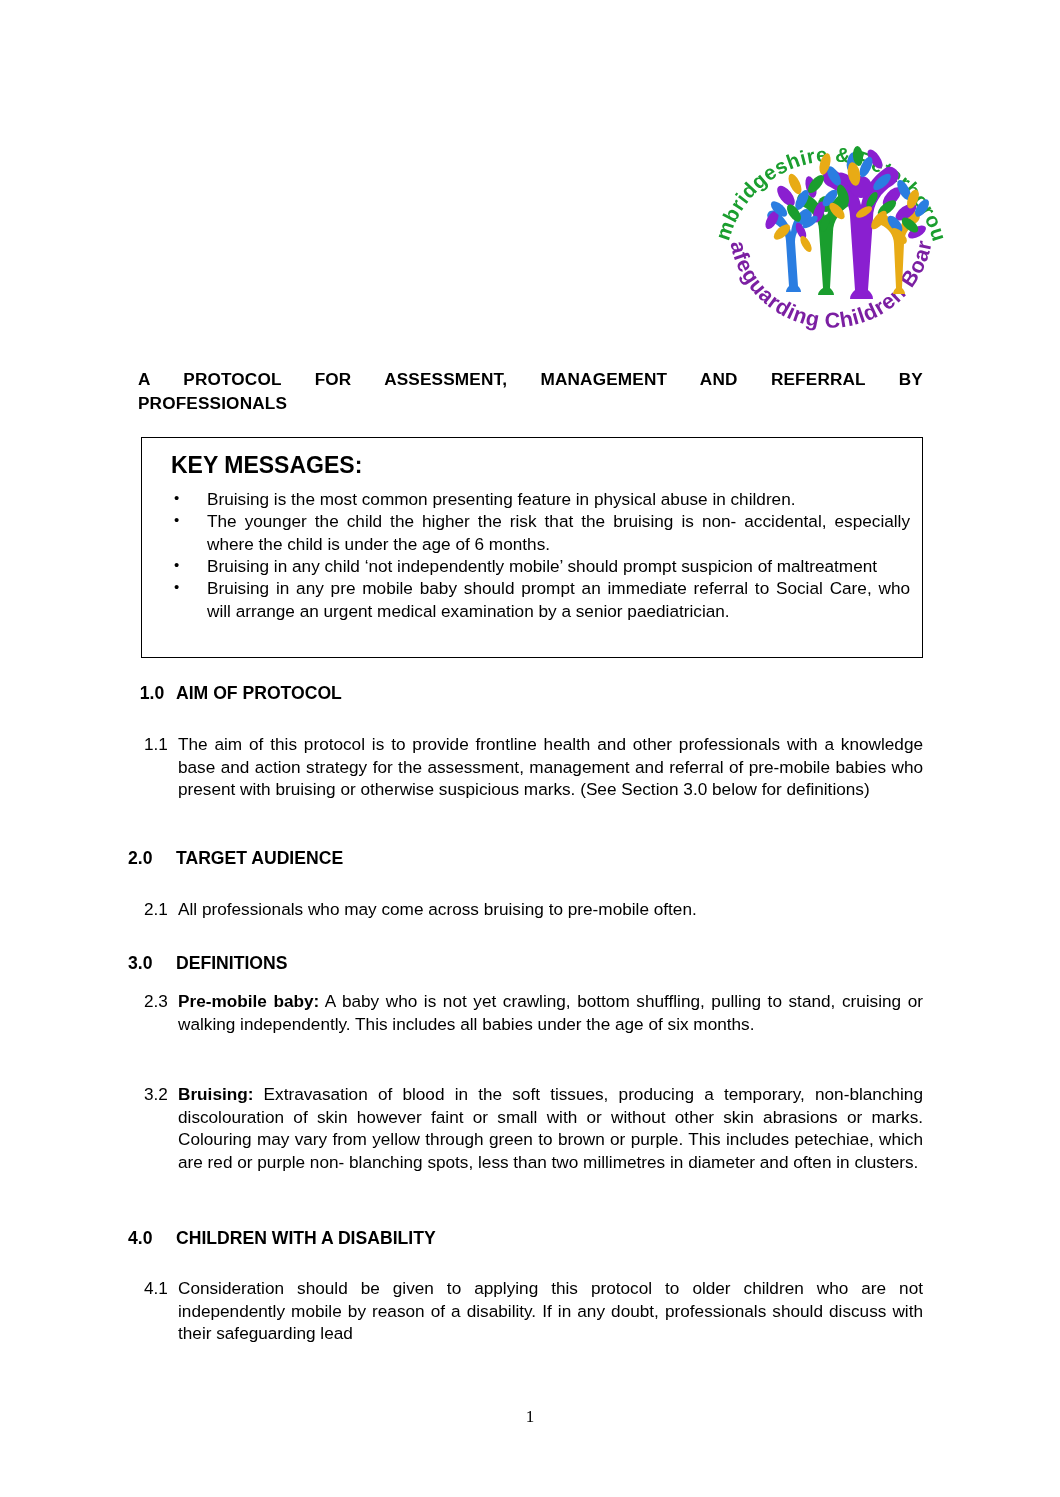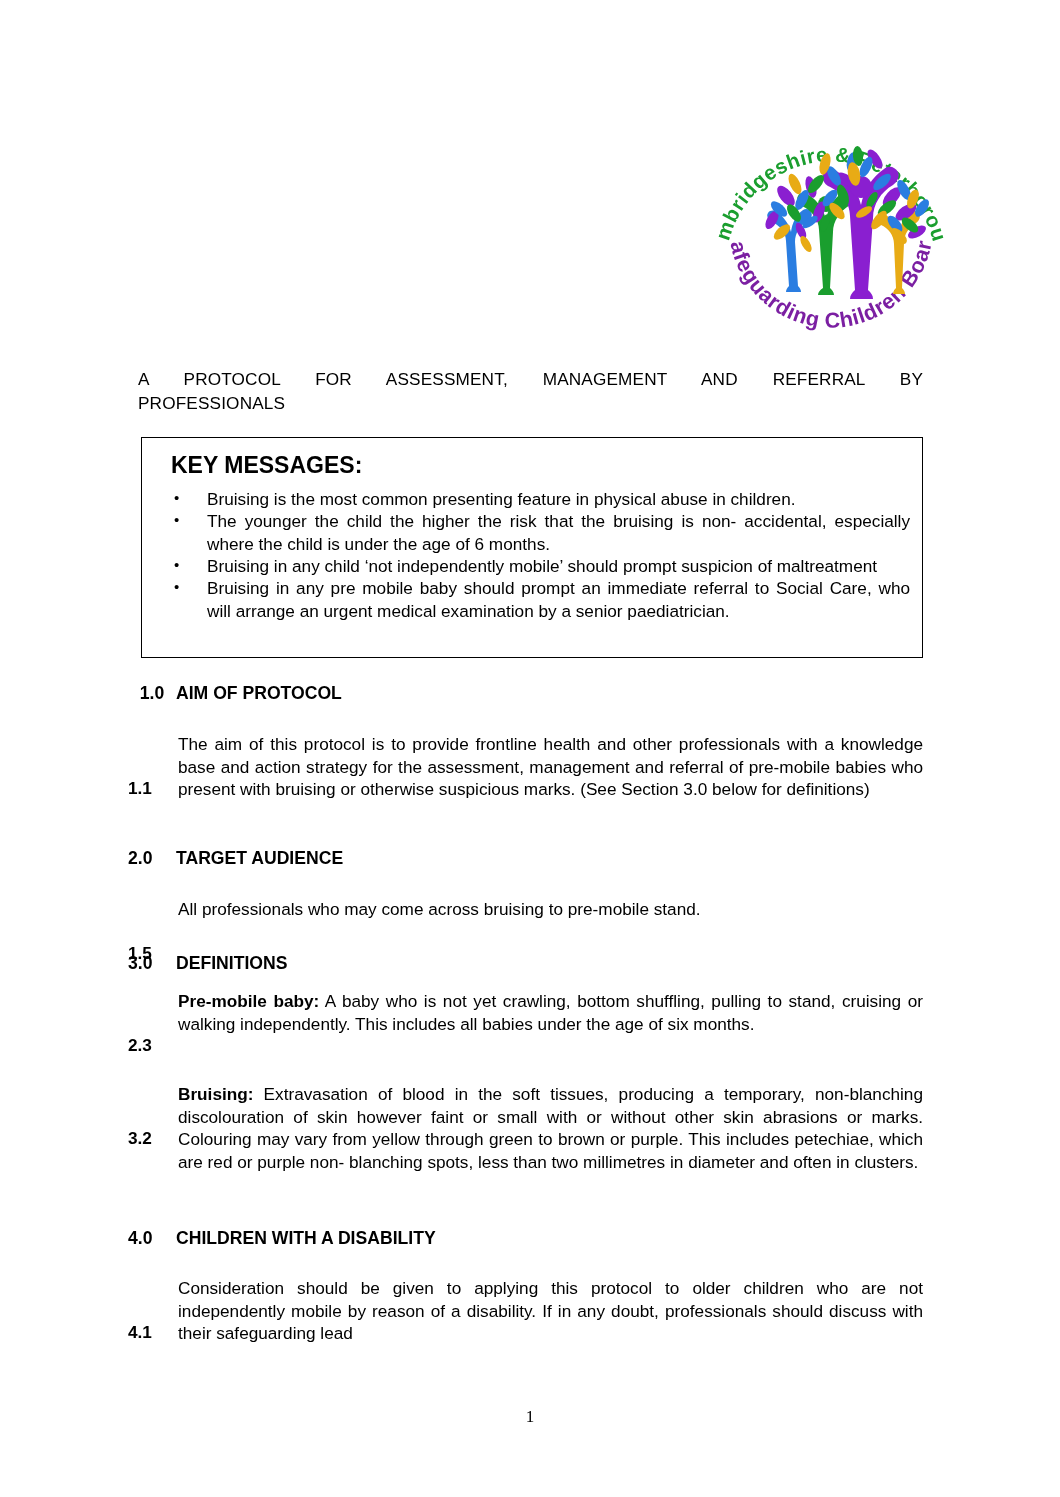--- a/index.html
+++ b/index.html
@@ -42,21 +42,21 @@
     font-weight: bold;
     letter-spacing: 0.1px;
     white-space: nowrap;
   }
   .doc-subtitle {
     position: absolute;
     left: 138px;
     top: 367px;
     width: 785px;
     font-size: 17.2px;
-    font-weight: normal;
+    font-weight: bold;
     line-height: 1.42;
     text-align: justify;
     text-justify: inter-word;
     letter-spacing: 0.15px;
   }
   .doc-subtitle .ln1 {
     display: block;
     text-align: justify;
     text-align-last: justify;
   }
@@ -119,25 +119,24 @@
   }
   .sec-body {
     position: absolute;
     left: 128px;
     width: 795px;
     font-size: 17.2px;
     line-height: 1.32;
   }
   .sec-body .num {
     position: absolute;
-    left: 0;
+    left: 16px;
     top: 0;
     width: 50px;
-    font-weight: bold;
-    margin-top: 44px;
+    font-weight: normal;
   }
   .sec-body .btext {
     display: block;
     margin-left: 50px;
     text-align: justify;
     text-justify: inter-word;
   }
   .sec-body .btext.noj { text-align: left; }
   .sec-body b { font-weight: bold; }
 
@@ -290,22 +289,22 @@
   </div>
   <div class="sec-body" style="top:733px;">
     <span class="num">1.1</span>
     <span class="btext">The aim of this protocol is to provide frontline health and other professionals with a knowledge base and action strategy for the assessment, management and referral of pre-mobile babies who present with bruising or otherwise suspicious marks. (See Section 3.0 below for definitions)</span>
   </div>
 
   <div class="sec-head" style="left:128px; top:848px;">
     <span class="num">2.0</span><span>TARGET AUDIENCE</span>
   </div>
   <div class="sec-body" style="top:898px;">
-    <span class="num">1.5</span>
-    <span class="btext noj">All professionals who may come across bruising to pre-mobile stand.</span>
+    <span class="num">2.1</span>
+    <span class="btext noj">All professionals who may come across bruising to pre-mobile often.</span>
   </div>
 
   <div class="sec-head" style="left:128px; top:941px;margin-top:12px;">
     <span class="num">3.0</span><span>DEFINITIONS</span>
   </div>
   <div class="sec-body" style="top:990px;">
     <span class="num">2.3</span>
     <span class="btext"><b>Pre-mobile baby:</b><span> A baby who is not yet crawling, bottom shuffling, pulling to stand, cruising or walking independently. This includes all babies under the age of six months.</span></span>
   </div>
   <div class="sec-body" style="top:1083px;">

